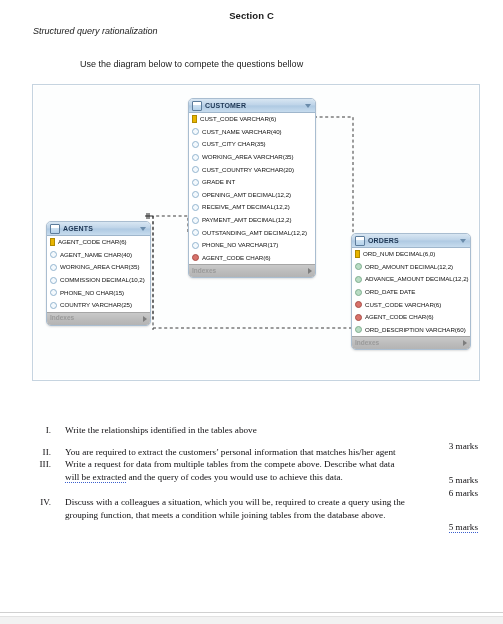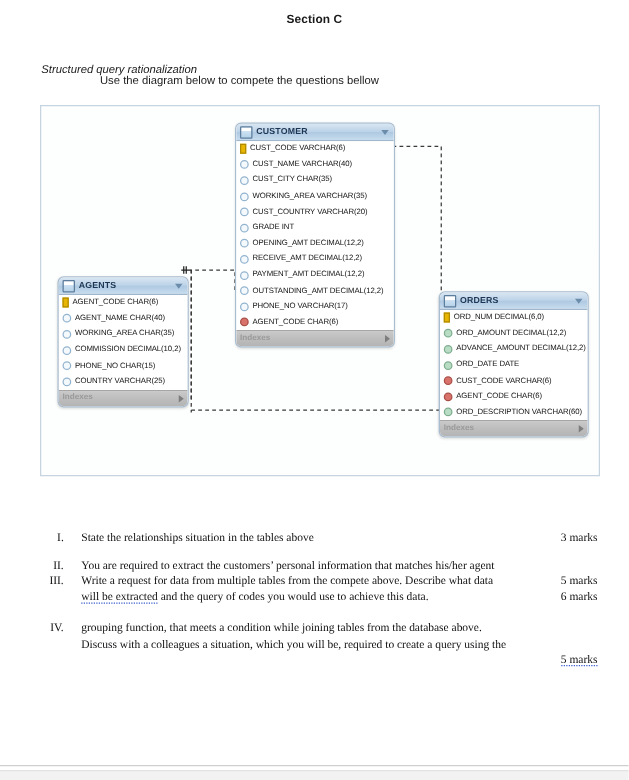--- a/index.html
+++ b/index.html
@@ -23,21 +23,21 @@
     width: 503px;
     text-align: center;
     font-family: "Liberation Sans", sans-serif;
     font-size: 9.5px;
     font-weight: bold;
     color: #1a1a1a;
     letter-spacing: 0.1px;
   }
   .subtitle {
     position: absolute;
-    top: 50px;
+    top: 26px;
     left: 33px;
     font-family: "Liberation Sans", sans-serif;
     font-style: italic;
     font-size: 9px;
     color: #1a1a1a;
   }
   .instruction {
     position: absolute;
     top: 59px;
     left: 33px;
@@ -196,21 +196,21 @@
     flex: none;
     text-align: right;
     padding-right: 14px;
     box-sizing: border-box;
   }
   .q-body { flex: 1; position: relative; }
   .q-line { display: block; position: relative; }
   .q-marks {
     position: absolute;
     right: 0;
-    top: 0;
+    top: 16px;
   }
   .q-spacer { height: 12.6px; }
   .squiggle {
     border-bottom: 1px dotted #3a5fcd;
     padding-bottom: 0px;
   }
   .marks-right {
     text-align: right;
     display: block;
   }
@@ -420,21 +420,21 @@
     </div>
   </div>
 </div>
 
 <div class="questions">
 
   <div class="q-row" style="margin-bottom:9px;">
     <span class="q-num">I.</span>
     <span class="q-body">
       <span class="q-line">
-        <span>State the relationships situation in the tables above</span>
+        <span>Write the relationships identified in the tables above</span>
         <span class="q-marks">3 marks</span>
       </span>
     </span>
   </div>
 
   <div class="q-row">
     <span class="q-num">II.</span>
     <span class="q-body">
       <span class="q-line">
         <span>You are required to extract the customers’ personal information that matches his/her agent</span>
@@ -457,24 +457,24 @@
       </span>
     </span>
   </div>
 
   <div class="q-spacer"></div>
 
   <div class="q-row">
     <span class="q-num">IV.</span>
     <span class="q-body">
       <span class="q-line">
+        <span>Discuss with a colleagues a situation, which you will be, required to create a query using the</span>
+      </span>
+      <span class="q-line">
         <span>grouping function, that meets a condition while joining tables from the database above.</span>
-      </span>
-      <span class="q-line">
-        <span>Discuss with a colleagues a situation, which you will be, required to create a query using the</span>
       </span>
       <span class="q-line marks-right">
         <span class="squiggle">5 marks</span>
       </span>
     </span>
   </div>
 </div>
 
 <div class="footer-bar"></div>
 <div class="footer-bar2"></div>

